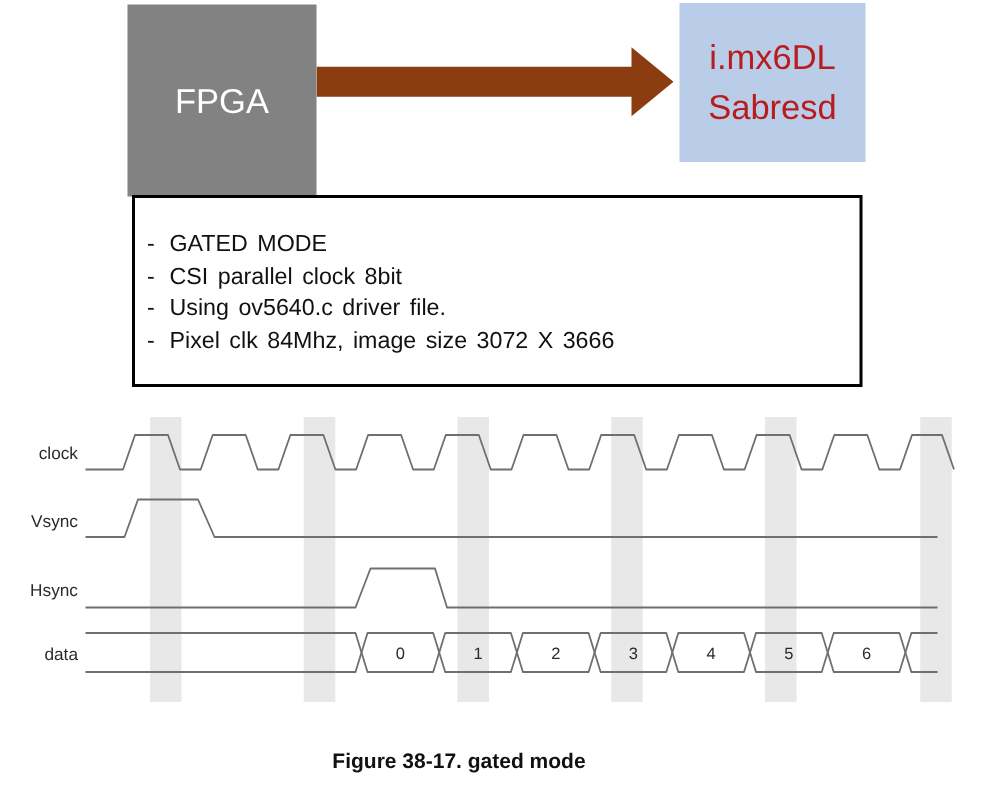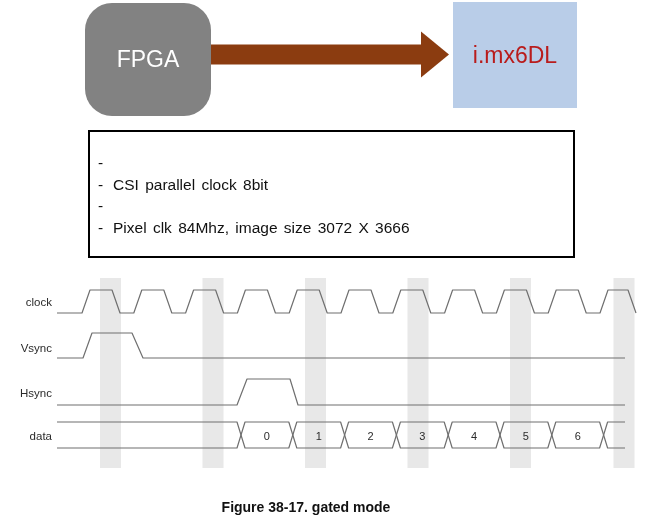--- a/index.html
+++ b/index.html
@@ -2,21 +2,21 @@
 <html><head>
 <meta charset="utf-8">
 <style>
   html,body{margin:0;padding:0;background:#ffffff;}
   #page{position:relative;width:659px;height:523px;background:#ffffff;overflow:hidden;
         font-family:"Liberation Sans",sans-serif;}
 
   
   .flow-box{position:absolute;display:flex;flex-direction:column;align-items:center;
             justify-content:center;text-align:center;font-size:23px;line-height:33px;}
-  #fpga-box{left:85px;top:3px;width:126px;height:113px;border-radius:27px;}
+  #fpga-box{left:85px;top:3px;width:126px;height:128px;}
   #imx-box{left:453px;top:2px;width:124px;height:106px;}
   #arrow-svg{position:absolute;left:211px;top:28px;width:240px;height:53px;}
 
   
   #notes-box{position:absolute;left:88px;top:130px;width:487px;height:128px;
              border:2px solid #000;box-sizing:border-box;padding:20px 0 0 8px;}
   #notes-list{list-style:none;margin:0;padding:0;}
   #notes-list li{font-size:15.5px;line-height:21.5px;color:#111;word-spacing:2px;
                  white-space:nowrap;display:flex;}
   #notes-list .bullet{display:inline-block;width:15px;flex:0 0 15px;}
@@ -37,33 +37,36 @@
     <div>FPGA</div>
   </div>
 
   <svg id="arrow-svg" viewBox="0 0 240 53" xmlns="http://www.w3.org/2000/svg">
     <rect x="0" y="16.5" width="212" height="20" fill="#8b3c10"></rect>
     <polygon points="210,3.5 210,49.5 238,26.5" fill="#8b3c10"></polygon>
   </svg>
 
   <div class="flow-box" id="imx-box" style="background: rgb(185, 205, 232); color: #b91c1c;">
     <div>i.mx6DL</div>
+    <div>Sabresd</div>
   </div>
 
   <div id="notes-box">
     <ul id="notes-list">
         <li>
           <span class="bullet">-</span>
+          <span>GATED MODE</span>
         </li>
         <li>
           <span class="bullet">-</span>
           <span>CSI parallel clock 8bit</span>
         </li>
         <li>
           <span class="bullet">-</span>
+          <span>Using ov5640.c driver file.</span>
         </li>
         <li>
           <span class="bullet">-</span>
           <span>Pixel clk 84Mhz, image size 3072 X 3666</span>
         </li>
       </ul>
   </div>
 
   <svg id="timing-svg" viewBox="0 0 659 210" xmlns="http://www.w3.org/2000/svg">
       <rect x="100" y="8" width="21" height="190" fill="#e8e8e8"></rect>

